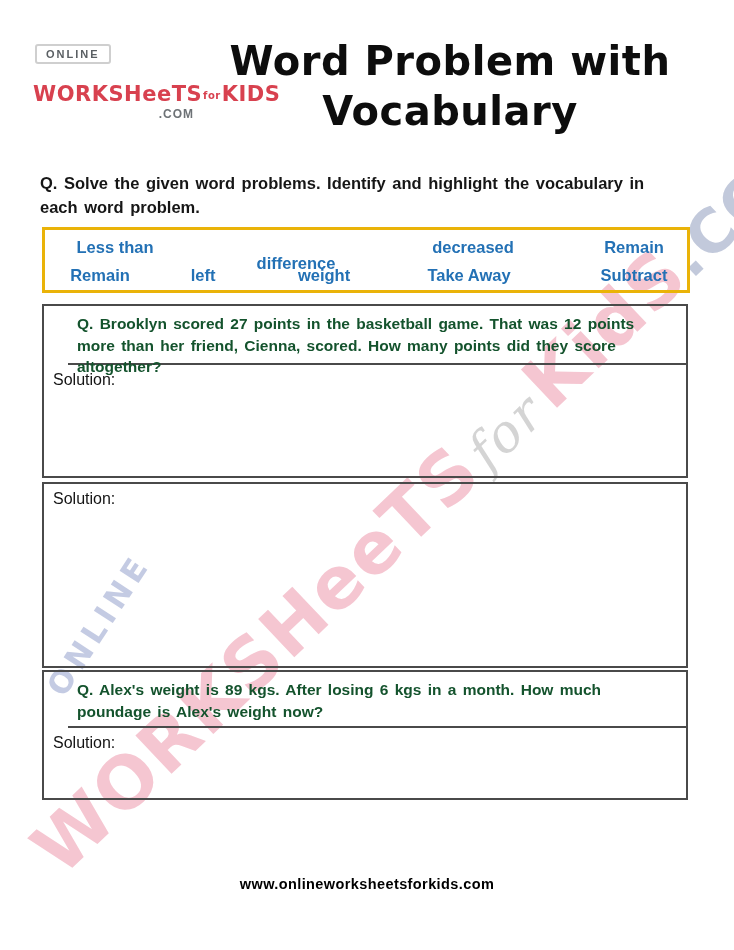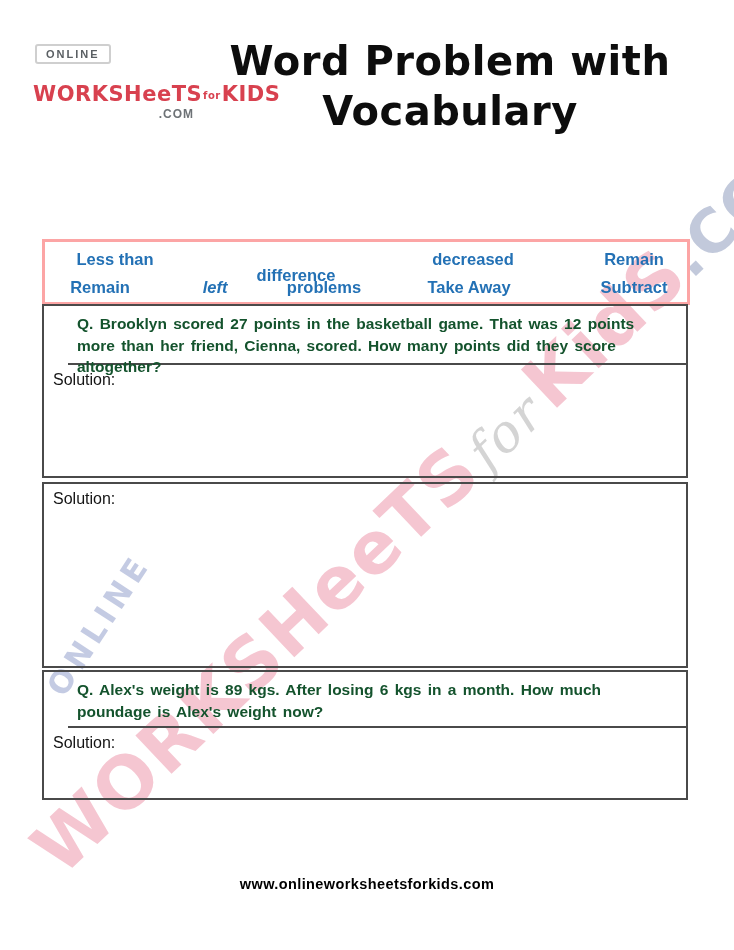--- a/index.html
+++ b/index.html
@@ -43,21 +43,21 @@
     line-height:1.25;color:#0d0d0d;letter-spacing:0.5px;
   }
   
   .instruction{
     position:absolute;left:40px;top:172px;width:645px;z-index:1;
     font-size:16.5px;font-weight:bold;line-height:1.45;color:#161616;word-spacing:2px;
   }
   
   .vocab-box{
     position:absolute;left:42px;top:227px;width:642px;height:60px;z-index:1;
-    border:3px solid #fca5a5;background:transparent;margin-top:12px;
+    border:3px solid #eab308;background:transparent;
   }
   .vocab-word{
     position:absolute;transform:translateX(-50%);white-space:nowrap;
     color:#2371b5;font-size:16.5px;font-weight:600;
   }
   
   .qbox{
     position:absolute;left:42px;width:646px;z-index:1;
     border:2px solid #4a4a4a;background:transparent;box-sizing:border-box;
   }
@@ -89,29 +89,30 @@
     <div class="logo-online">ONLINE</div>
     <div class="logo-brand"><span>WORKSHeeTS</span><span class="logo-for">for</span><span>KIDS</span></div>
     <div class="logo-com">.COM</div>
   </div>
 
   <div class="title">
     <div>Word Problem with</div>
     <div>Vocabulary</div>
   </div>
 
+  <div class="instruction">Q. Solve the given word problems. Identify and highlight the vocabulary in each word problem.</div>
 
   <div class="vocab-box">
     <span class="vocab-word" style="left:70px;top:8px;">Less than</span>
     <span class="vocab-word" style="left:251px;top:24px;">difference</span>
     <span class="vocab-word" style="left:428px;top:8px;">decreased</span>
     <span class="vocab-word" style="left:589px;top:8px;">Remain</span>
     <span class="vocab-word" style="left:55px;top:36px;">Remain</span>
-    <span class="vocab-word" style="left:170px;top:36px;font-style:italic;">left</span>
-    <span class="vocab-word" style="left:279px;top:36px;">problems</span>
+    <span class="vocab-word" style="left:158px;top:36px;">left</span>
+    <span class="vocab-word" style="left:279px;top:36px;">weight</span>
     <span class="vocab-word" style="left:424px;top:36px;">Take Away</span>
     <span class="vocab-word" style="left:589px;top:36px;">Subtract</span>
   </div>
 
   <div class="qbox" id="qbox-1">
     <div class="question">Q. Brooklyn scored 27 points in the basketball game. That was 12 points more than her friend, Cienna, scored. How many points did they score altogether?</div>
     <div class="solution">Solution:</div>
   </div>
 
   <div class="qbox" id="qbox-2">

